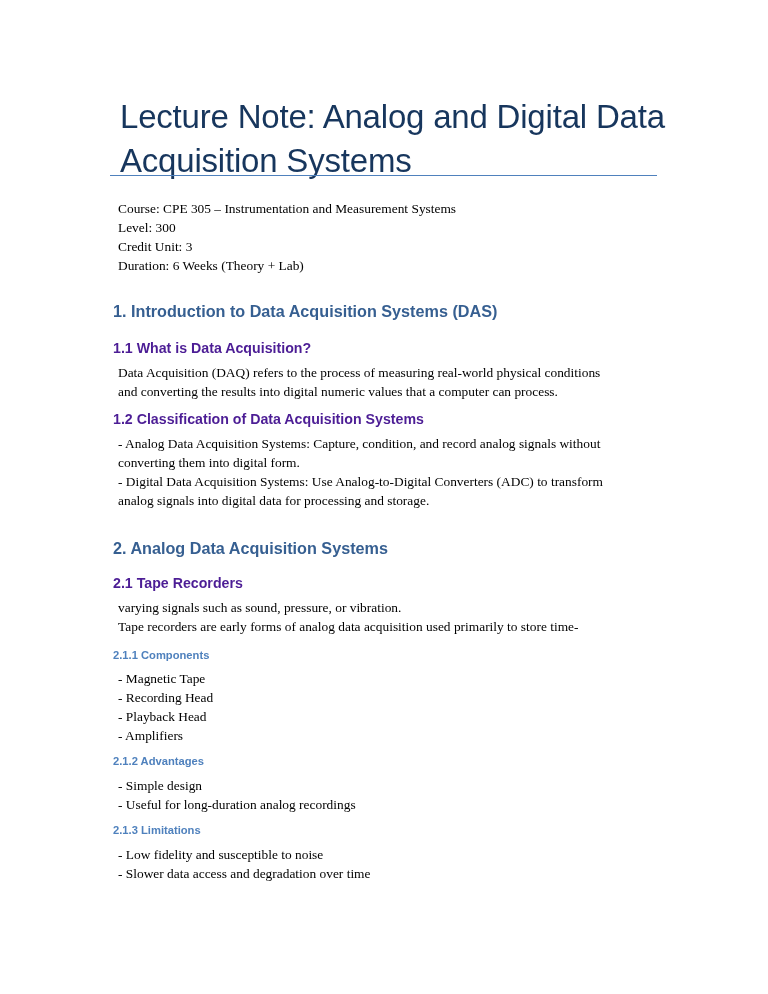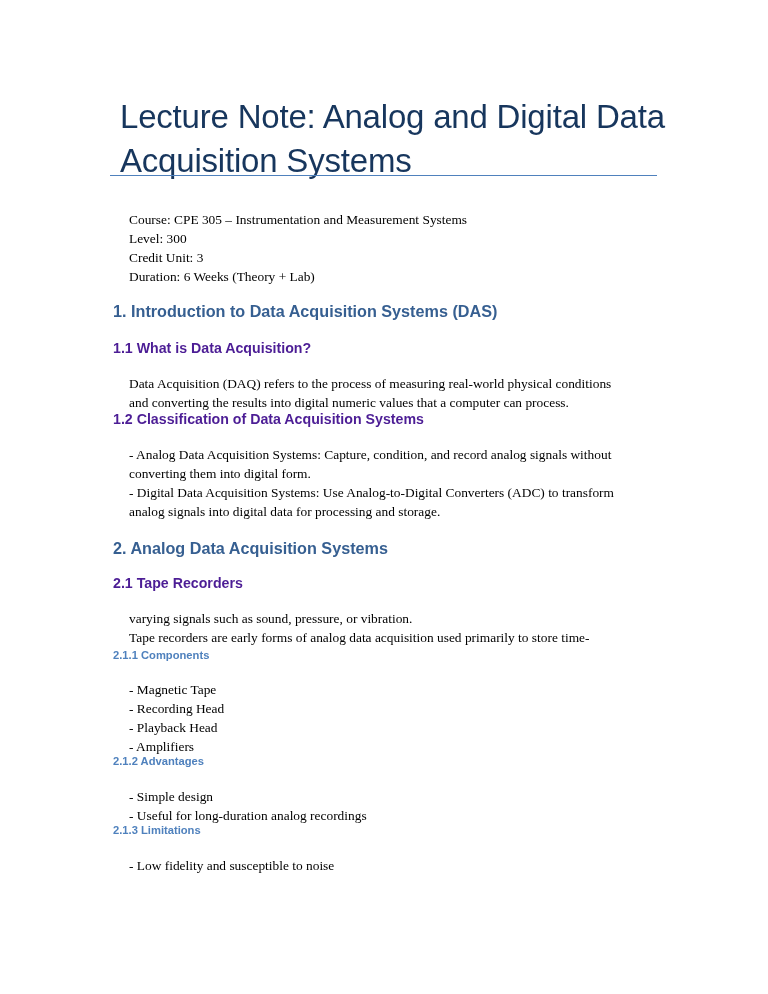--- a/index.html
+++ b/index.html
@@ -10,21 +10,21 @@
     font-family: "Liberation Sans", sans-serif;
     font-size: 33px; line-height: 44px; color: #17365d; font-weight: normal;
     margin: 7px; letter-spacing: -0.2px;
   }
   .title-rule {
     position: absolute; left: -3px; top: 175px; width: 547px; height: 0;
     border-top: 1.5px solid #4f81bd;
   }
   .body-text {
     font-family: "Liberation Serif", serif;
-    font-size: 13.4px; line-height: 19px; color: #000000; margin: 16px;
+    font-size: 13.4px; line-height: 19px; color: #000000; margin: 5px;
   }
   .meta { position: absolute; left: 0; top: 194px; }
   .h1 {
     font-family: "Liberation Sans", sans-serif; font-weight: bold;
     font-size: 16.2px; color: #365f91; margin: 0; line-height: 22px;
   }
   .h2 {
     font-family: "Liberation Sans", sans-serif; font-weight: bold;
     font-size: 14.2px; color: #4c1d95; margin: 0; line-height: 20px;
   }
@@ -84,15 +84,16 @@
 
   <h4 class="h3 abs" style="top:753px;">2.1.2 Advantages</h4>
   <div class="body-text abs" style="top:771px;">
     <span class="line">- Simple design</span>
     <span class="line">- Useful for long-duration analog recordings</span>
   </div>
 
   <h4 class="h3 abs" style="top:822px;">2.1.3 Limitations</h4>
   <div class="body-text abs" style="top:840px;">
     <span class="line">- Low fidelity and susceptible to noise</span>
+    <span class="line">- Slower data access and degradation over time</span>
   </div>
 
 </div>
 
 </body></html>

